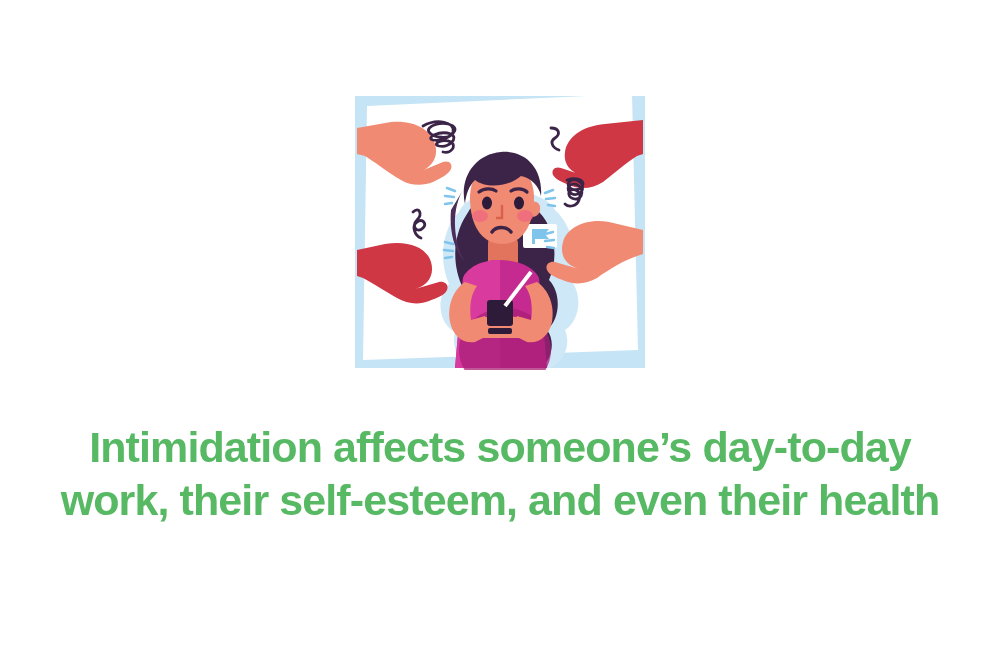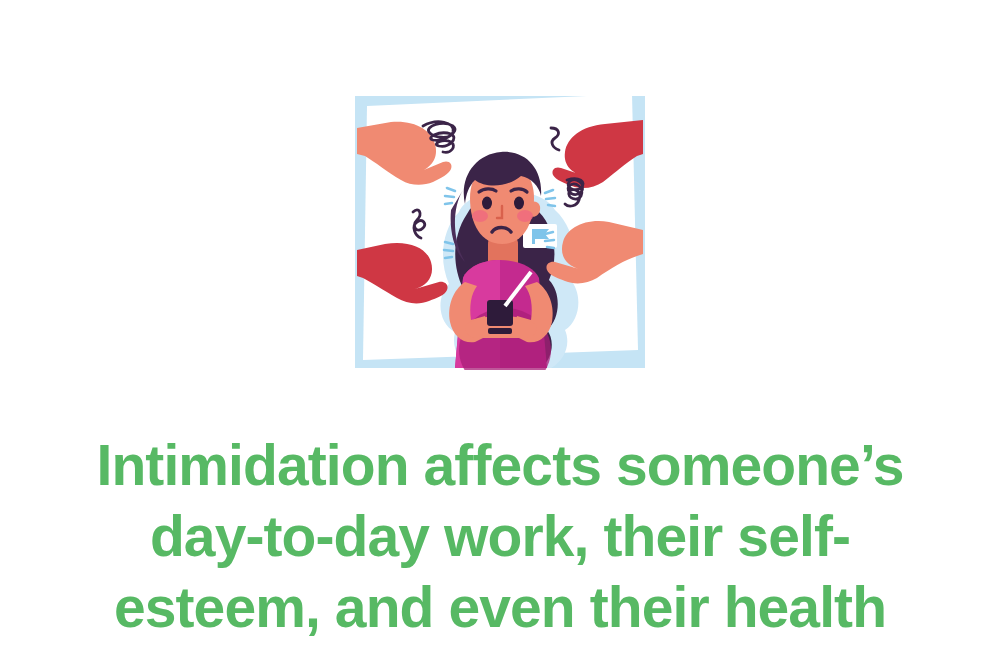--- a/index.html
+++ b/index.html
@@ -32,21 +32,21 @@
     height: 278px;
   }
   #headline {
     position: absolute;
     left: 60px;
     top: 392px;
     width: 880px;
     text-align: center;
     font-family: "Liberation Sans", sans-serif;
     font-weight: bold;
-    font-size: 57px;
+    font-size: 43px;
     line-height: 1.24;
     letter-spacing: -0.9px;
     color: #57b964;
     white-space: pre-line;
     -webkit-font-smoothing: antialiased;
   }
 </style>
 </head>
 <body>
 

